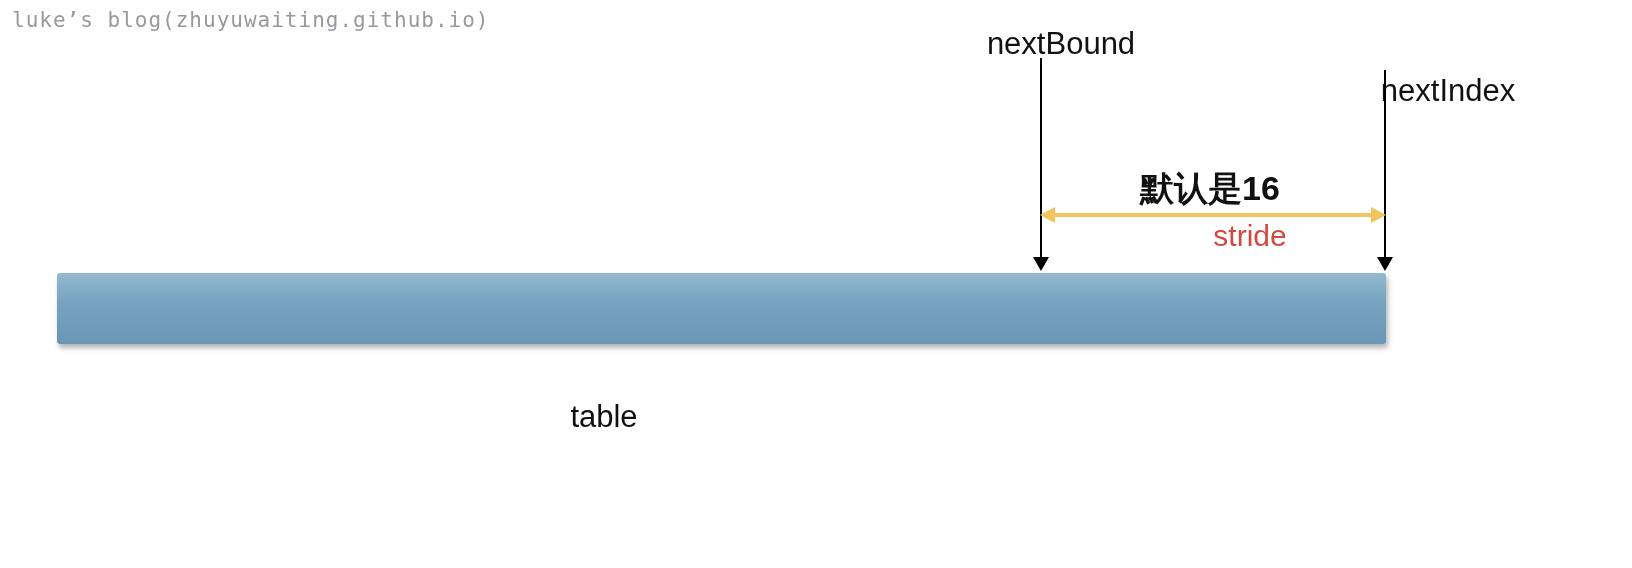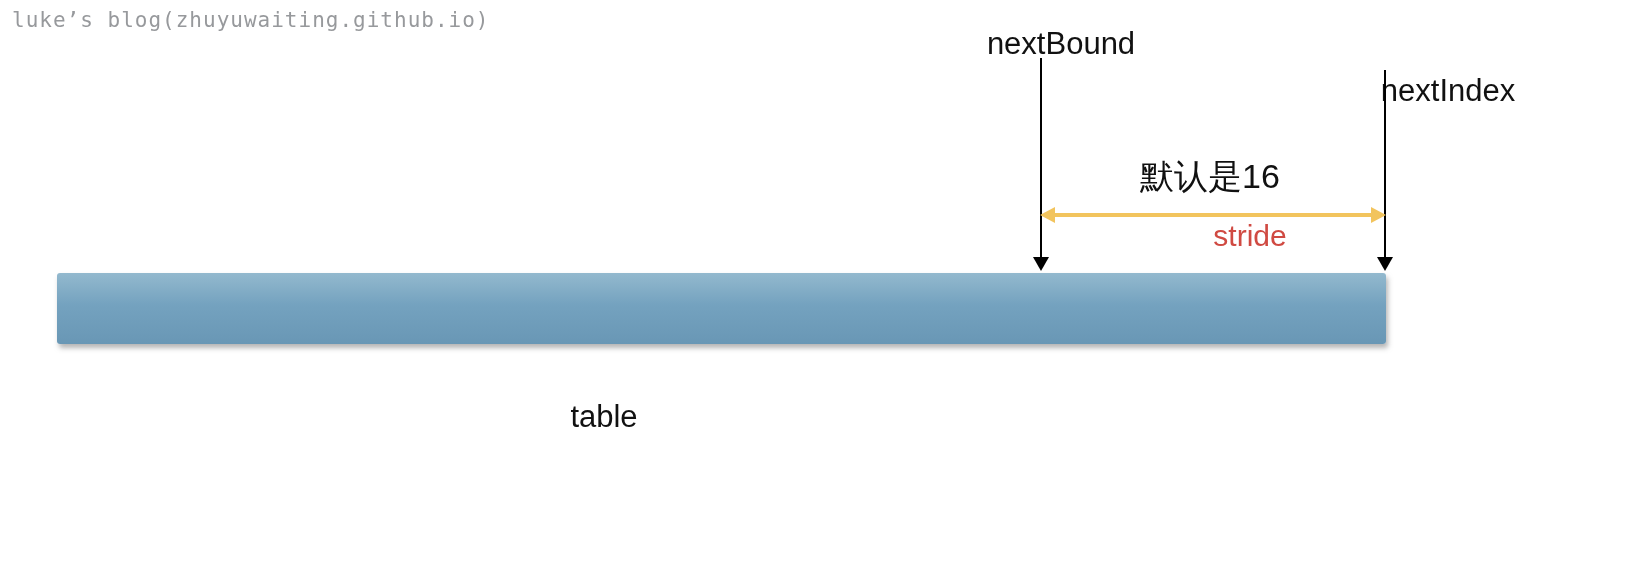--- a/index.html
+++ b/index.html
@@ -75,26 +75,27 @@
     left: 1040px;
     border-right: 15px solid var(--span-yellow);
   }
   .span-head-right {
     left: 1371px;
     border-left: 15px solid var(--span-yellow);
   }
   .default-label {
     position: absolute;
     left: 1085px;
-    top: 154px;
+    top: 166px;
     width: 250px;
     text-align: center;
     font-size: 34px;
     color: var(--text-black);
     white-space: nowrap;
+    font-weight: bold;
   }
   .stride-label {
     position: absolute;
     left: 1150px;
     top: 219px;
     width: 200px;
     text-align: center;
     font-size: 30px;
     color: var(--stride-red);
     white-space: nowrap;

